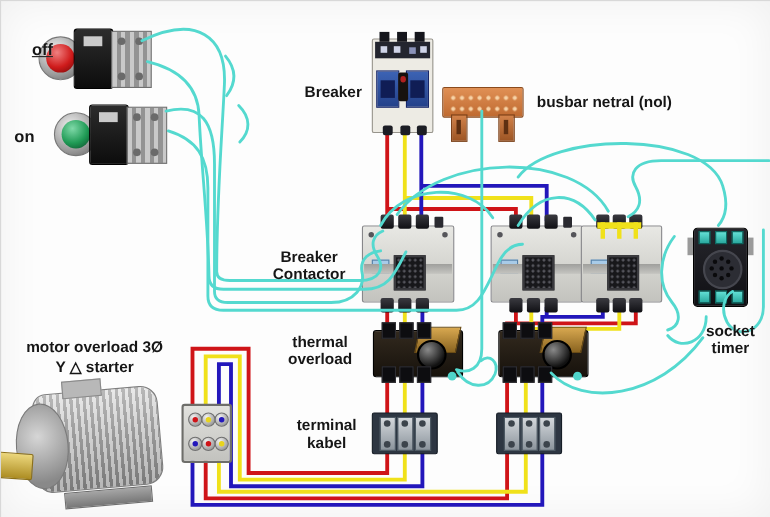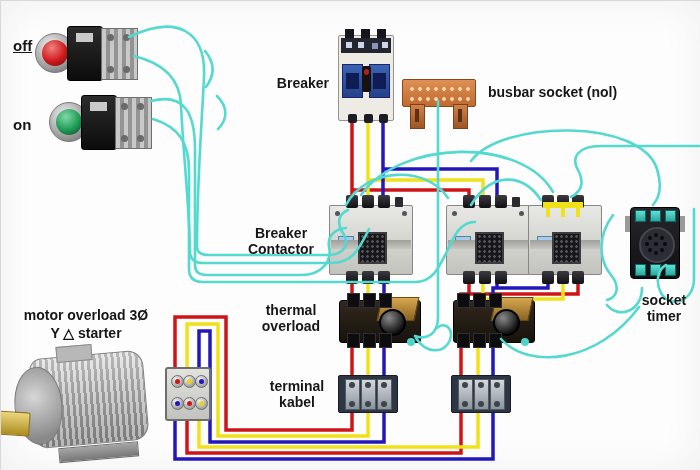--- a/index.html
+++ b/index.html
@@ -332,24 +332,24 @@
       <path d="M500,338 C528,369 597,362 638,306"></path>
       <path d="M415,337 C425,353 443,353 449,339 C453,328 444,320 436,327"></path>
     </g>
 
     <g fill="none" stroke="#f0e11a">
       <path d="M542,204 L582,204" stroke-width="6"></path>
       <path d="M547,216 V201 M562,216 V201 M577,216 V201" stroke-width="4"></path>
     </g>
   </svg>
 
-  <div class="lbl" style="left:12px;top:37px;font-size:15px;text-decoration:underline;">off</div>
+  <div class="lbl" style="left:28px;top:37px;font-size:15px;text-decoration:underline;">off</div>
   <div class="lbl" style="left:12px;top:116px;font-size:15px;">on</div>
   <div class="lbl right" style="left:258px;top:74px;width:70px;">Breaker</div>
-  <div class="lbl" style="left:487px;top:83px;">busbar socket (nol)</div>
+  <div class="lbl" style="left:487px;top:83px;">busbar netral (nol)</div>
   <div class="lbl center" style="left:238px;top:224px;width:84px;">Breaker Contactor</div>
   <div class="lbl center" style="left:250px;top:301px;width:80px;">thermal overload</div>
   <div class="lbl center" style="left:258px;top:377px;width:76px;">terminal kabel</div>
   <div class="lbl center" style="left:630px;top:291px;width:66px;">socket timer</div>
   <div class="lbl center" style="left:20px;top:306px;width:130px;">motor overload 3Ø</div>
   <div class="lbl center" style="left:20px;top:324px;width:130px;">Y △ starter</div>
 
 </div>
 
 </body></html>

